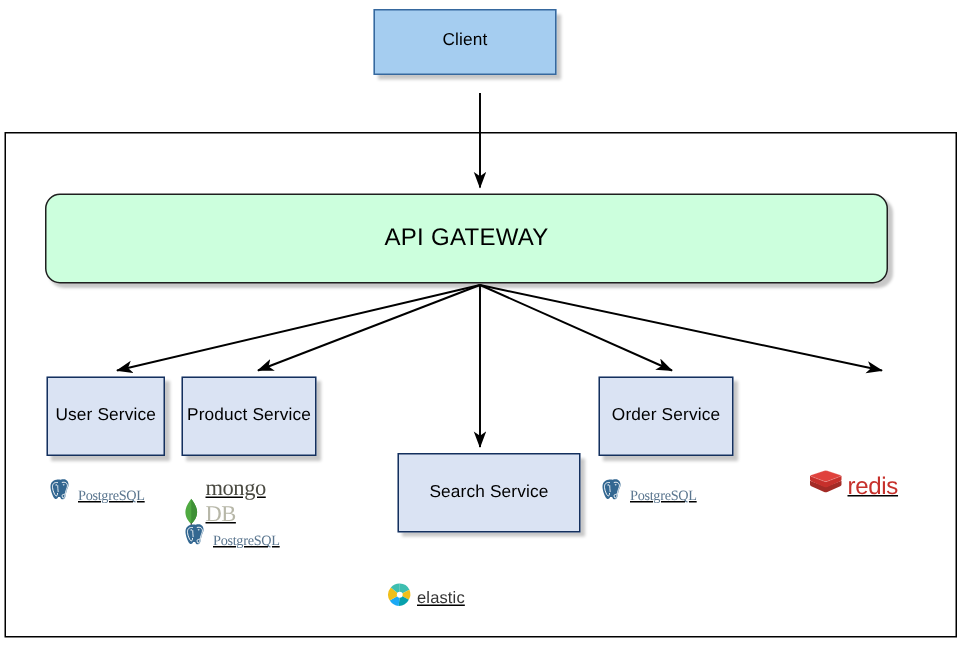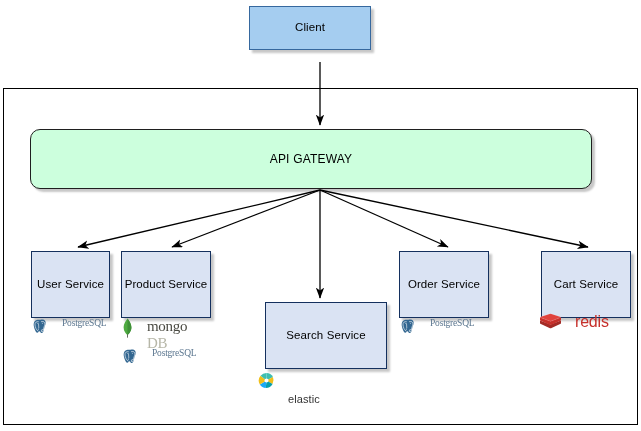--- a/index.html
+++ b/index.html
@@ -62,43 +62,44 @@
   
   .gateway-box {
     left: 30px;
     top: 129px;
     width: 562px;
     height: 60px;
     background: #ccffdd;
     border: 1px solid #1f1f1f;
     border-radius: 10px;
     box-shadow: 3px 3px 2px rgba(0,0,0,0.22);
-    font-size: 12px;
+    font-size: 16px;
     letter-spacing: 0.2px;
   }
   
   .service-box {
     background: #dae3f3;
     border: 1px solid #14305e;
     box-shadow: 3px 3px 2px rgba(0,0,0,0.22);
-    height: 67px;
+    height: 53px;
   }
   .svc-user    { left: 31px;  top: 251px; width: 79px; }
   .svc-product { left: 121px; top: 251px; width: 90px; }
   .svc-search  { left: 249px; top: 302px; width: 122px; margin-left: 16px; }
   .svc-order   { left: 399px; top: 251px; width: 90px; }
   .svc-cart    { left: 541px; top: 251px; width: 90px; }
 
   
   .logo {
     position: absolute;
     display: flex;
-    align-items: flex-start;
-    gap: 13px;
+    align-items: flex-end;
+    gap: 3px;
     white-space: nowrap;
+    text-decoration: underline;
   }
   .logo svg { display: block; flex: 0 0 auto; }
   .logo-text { display: flex; align-items: baseline; }
 
   .pg-text {
     font-family: "Liberation Serif", serif;
     font-size: 9.5px;
     color: #5b768f;
     letter-spacing: -0.2px;
   }
@@ -177,23 +178,20 @@
   </div>
 
   <div class="node service-box svc-search">
     <span>Search Service</span>
   </div>
 
   <div class="node service-box svc-order">
     <span>Order Service</span>
   </div>
 
-  <div class="node service-box svc-cart">
-    <span>Cart Service</span>
-  </div>
 
   <div class="logo logo-pg-user">
     <span>
       <svg width="18" height="18" viewBox="0 0 32 32">
         <path d="M23.5 3.2c-2.2-.6-4.6-.5-6.8.1-1.6-.3-3.3-.4-4.9-.1C9.3 3.5 7 4.8 5.8 6.9c-1.3 2.3-1.2 5.2-.7 7.8.5 2.8 1.5 5.8 2.8 8.3.6 1.2 1.4 2.5 2.6 3 .9.4 1.8 0 2.4-.7.4-.5.7-1.1.9-1.7.8.2 1.6.3 2.4.2.3.8.6 1.7 1.3 2.2.9.7 2.2.6 3.1 0 1.3-.9 1.8-2.6 2.1-4.1.5-2.3.7-4.7 1.6-6.9.5-1.3 1.3-2.5 1.6-3.9.5-2.4.1-5.2-1.7-6.9-.7-.6-1.5-1-2.7-1z" fill="#336791"></path>
         <path d="M18.6 6.4c1.5-.4 3.2-.3 4.5.5 1.2.8 1.7 2.3 1.7 3.7 0 1.6-.7 3-1.3 4.4-.8 2-1.1 4.2-1.5 6.3-.2 1.2-.5 2.6-1.4 3.4-.5.4-1.2.3-1.5-.2-.4-.7-.5-1.6-.6-2.4-.1-.6.3-1.1.8-1.3.7-.2 1.4-.1 2-.4" fill="none" stroke="#ffffff" stroke-width="1.1" stroke-linecap="round"></path>
         <path d="M13.1 6.6c-1.6-.3-3.4 0-4.6 1.1-1.2 1.1-1.5 2.9-1.4 4.5.1 2.3.9 4.6 1.8 6.7.5 1.1 1 2.3 1.9 3.1.5.5 1.3.5 1.7-.1.5-.7.6-1.6.6-2.5" fill="none" stroke="#ffffff" stroke-width="1.1" stroke-linecap="round"></path>
         <path d="M13.3 10.1c.1 2.4.2 4.9.5 7.3" fill="none" stroke="#ffffff" stroke-width="1" stroke-linecap="round"></path>
         <ellipse cx="11.6" cy="9.5" rx="1.0" ry="0.8" fill="#ffffff"></ellipse>
         <ellipse cx="20.3" cy="9.2" rx="1.0" ry="0.8" fill="#ffffff"></ellipse>

